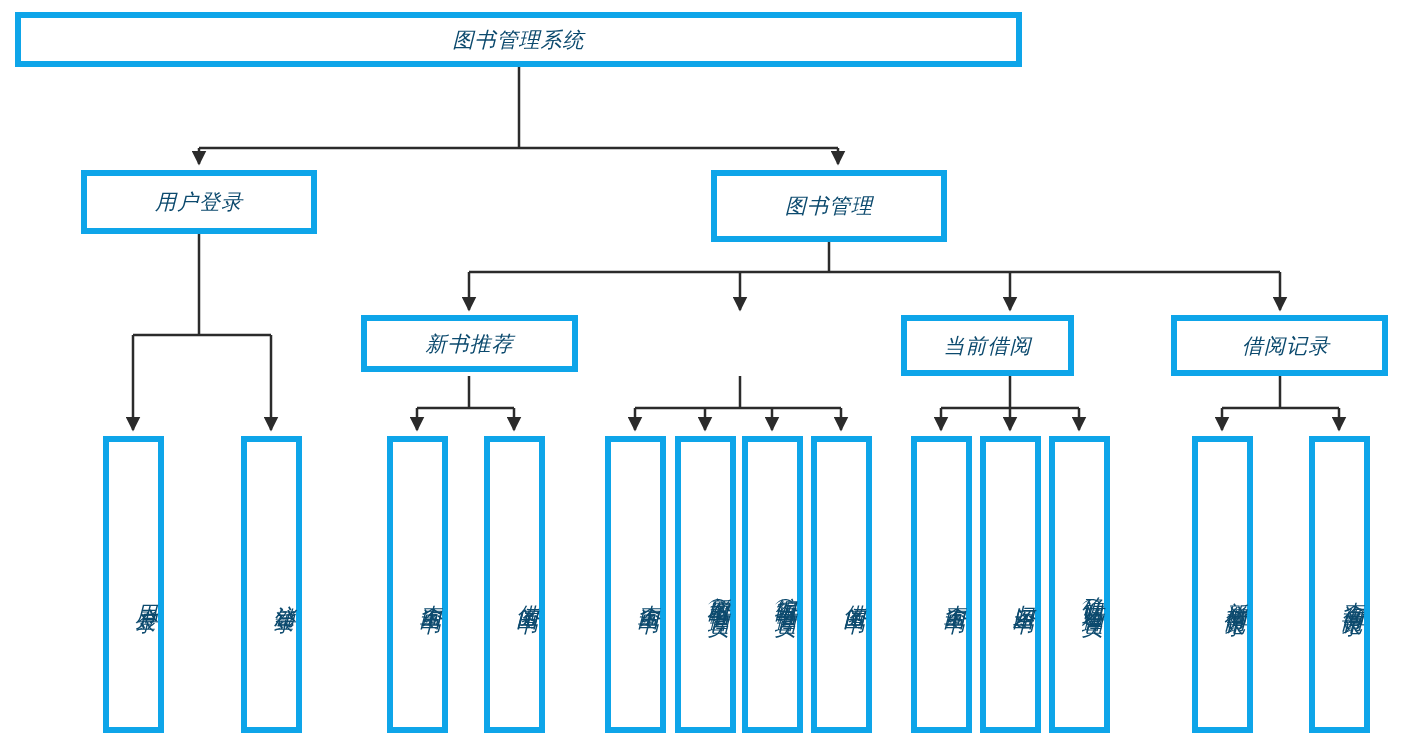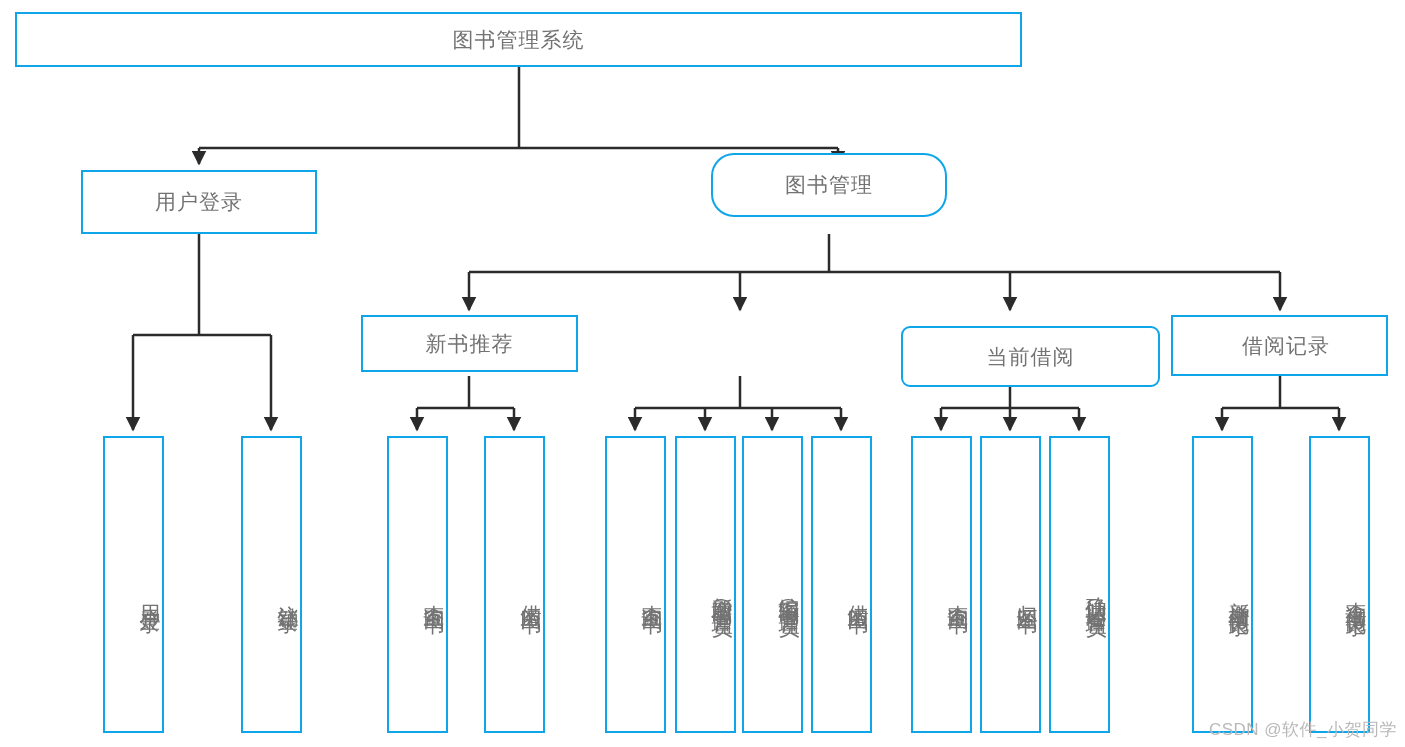--- a/index.html
+++ b/index.html
@@ -21,25 +21,26 @@
     position: absolute;
     left: 0;
     top: 0;
     width: 1405px;
     height: 747px;
   }
   .node {
     position: absolute;
     box-sizing: border-box;
     background: #ffffff;
-    border: 2px solid #0ea5e9;
+    border: 6px solid #0ea5e9;
     display: flex;
     align-items: center;
     justify-content: center;
-    color: #737373;
+    color: #0c4a6e;
+    font-style: italic;
   }
   .node.horiz {
     font-size: 21px;
     letter-spacing: 1px;
   }
   .node.vert {
     writing-mode: vertical-rl;
     text-orientation: upright;
     font-size: 21px;
     letter-spacing: 3px;
@@ -119,28 +120,28 @@
     </g>
   </svg>
 
   <div class="node horiz" style="left:15px; top:12px; width:1007px; height:55px;">
     <span class="label">图书管理系统</span>
   </div>
 
   <div class="node horiz" style="left:81px; top:170px; width:236px; height:64px;">
     <span class="label">用户登录</span>
   </div>
-  <div class="node horiz" style="left:711px; top:153px; width:236px; height:64px;border-radius:23px;">
+  <div class="node horiz" style="left:711px; top:170px; width:236px; height:72px;">
     <span class="label">图书管理</span>
   </div>
 
   <div class="node horiz" style="left:361px; top:315px; width:217px; height:57px;">
     <span class="label">新书推荐</span>
   </div>
-  <div class="node horiz" style="left:901px; top:326px; width:259px; height:61px;border-radius:9px;">
+  <div class="node horiz" style="left:901px; top:315px; width:173px; height:61px;">
     <span class="label">当前借阅</span>
   </div>
   <div class="node horiz" style="left:1171px; top:315px; width:217px; height:61px;padding-left:13px;">
     <span class="label">借阅记录</span>
   </div>
 
   <div class="node vert" style="left:103px; top:436px; width:61px; height:297px;">
     <span class="label">用户登录</span>
   </div>
   <div class="node vert" style="left:241px; top:436px; width:61px; height:297px;">
@@ -177,15 +178,14 @@
     <span class="label">确认归还（管理员）</span>
   </div>
 
   <div class="node vert" style="left:1192px; top:436px; width:61px; height:297px;">
     <span class="label">新增借阅记录</span>
   </div>
   <div class="node vert" style="left:1309px; top:436px; width:61px; height:297px;">
     <span class="label">查询借阅记录</span>
   </div>
 
-  <div id="watermark">CSDN @软件_小贺同学</div>
 
 </div>
 
 </body></html>

